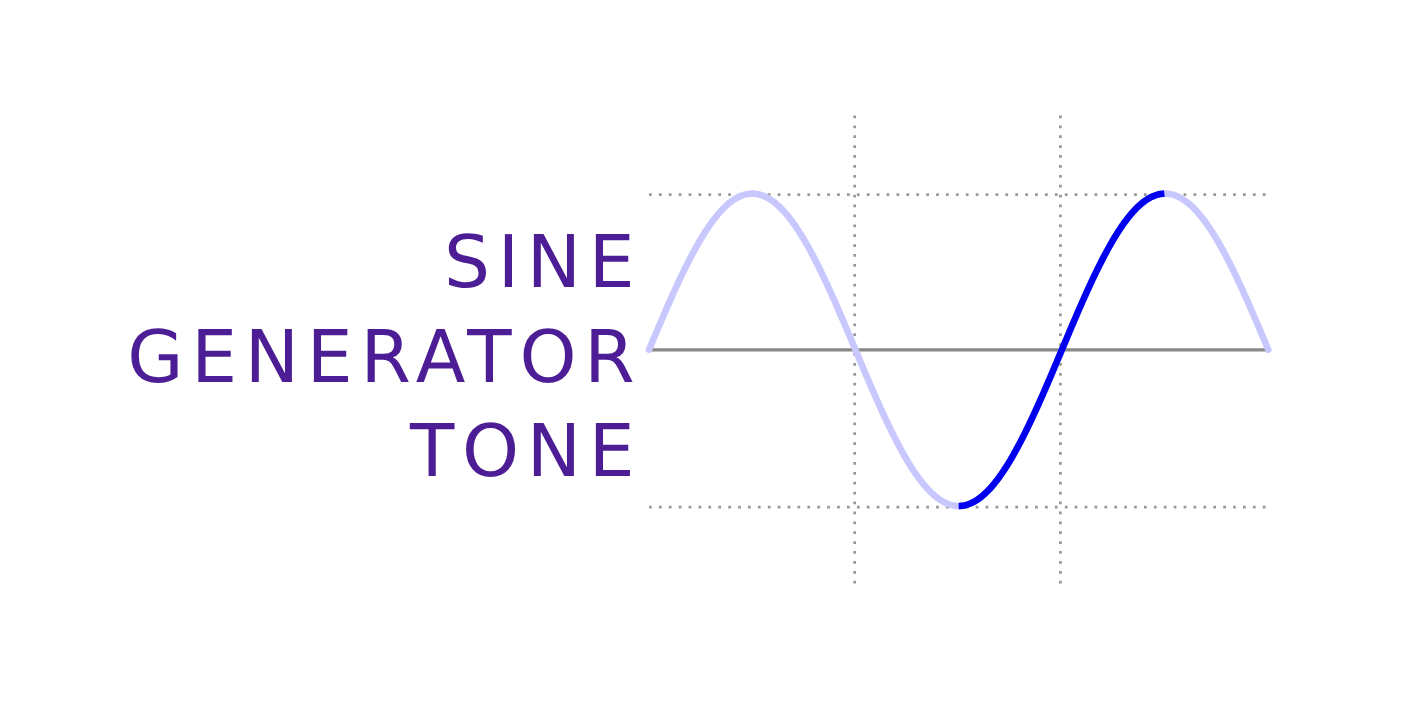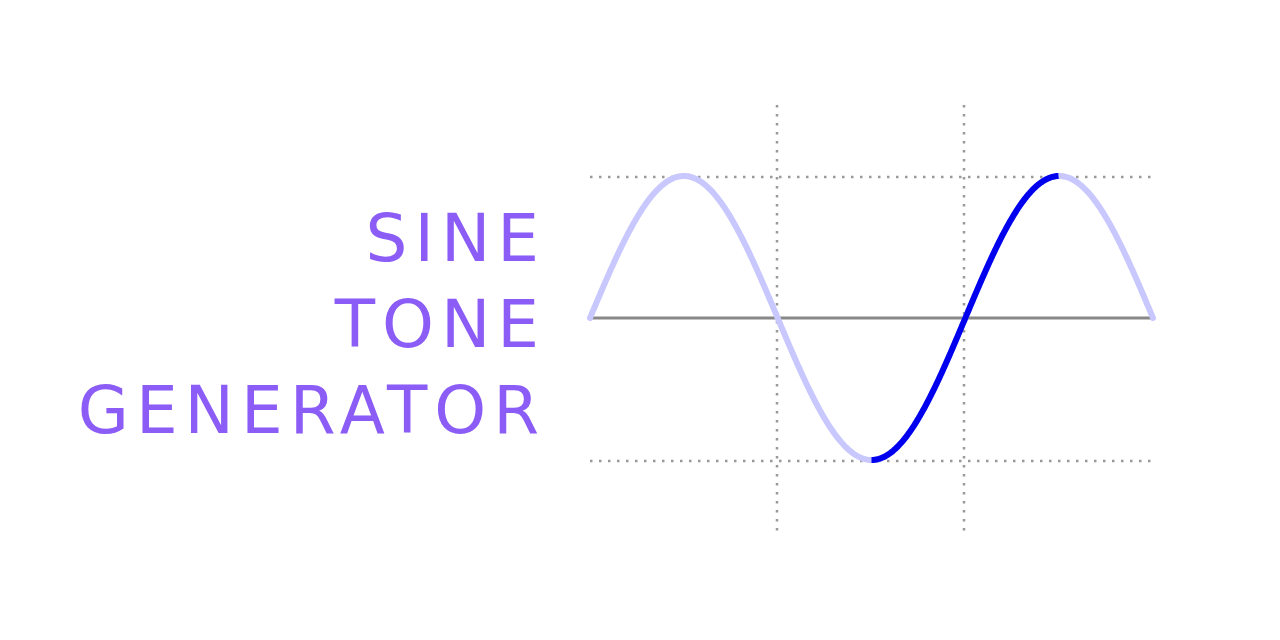--- a/index.html
+++ b/index.html
@@ -1,38 +1,38 @@
 <!DOCTYPE html>
 <html><head>
   <meta charset="utf-8">
   <style>
     html, body { margin: 0; padding: 0; background: #ffffff; }
     body { width: 1280px; height: 640px; position: relative; overflow: hidden; }
     .title {
       position: absolute;
-      right: 741px;
+      right: 703px;
       top: 196px;
       text-align: right;
-      color: #8b5cf6;
+      color: #4c1d95;
       font-family: "DejaVu Sans", sans-serif;
       font-size: 66px;
       line-height: 86px;
       letter-spacing: 7px;
       font-weight: normal;
     }
     .title div { white-space: nowrap; margin-right: -7px; }
     svg.wave { position: absolute; left: 0; top: 0; }
   </style>
 </head>
 <body>
 
 <div class="title">
   <div>SINE</div>
+  <div>GENERATOR</div>
   <div>TONE</div>
-  <div>GENERATOR</div>
 </div>
 
 <svg class="wave" width="1280" height="640" viewBox="0 0 1280 640">
   <g stroke="#999999" stroke-width="2.5" stroke-dasharray="2.5 6.5" fill="none">
     <line x1="590" y1="177" x2="1153" y2="177"></line>
     <line x1="590" y1="461" x2="1153" y2="461"></line>
     <line x1="777" y1="105" x2="777" y2="532"></line>
     <line x1="964" y1="105" x2="964" y2="532"></line>
   </g>
   <line x1="590" y1="318" x2="1153" y2="318" stroke="#888888" stroke-width="3"></line>

